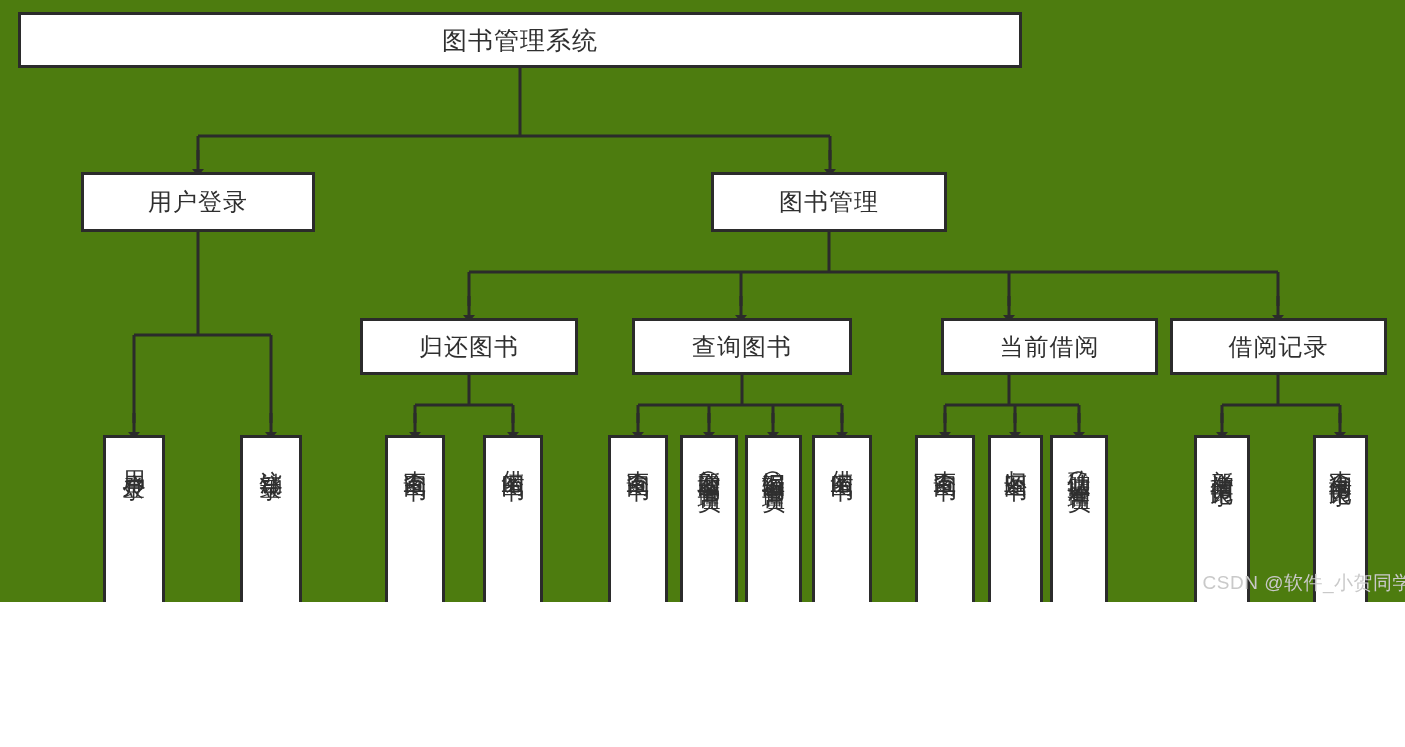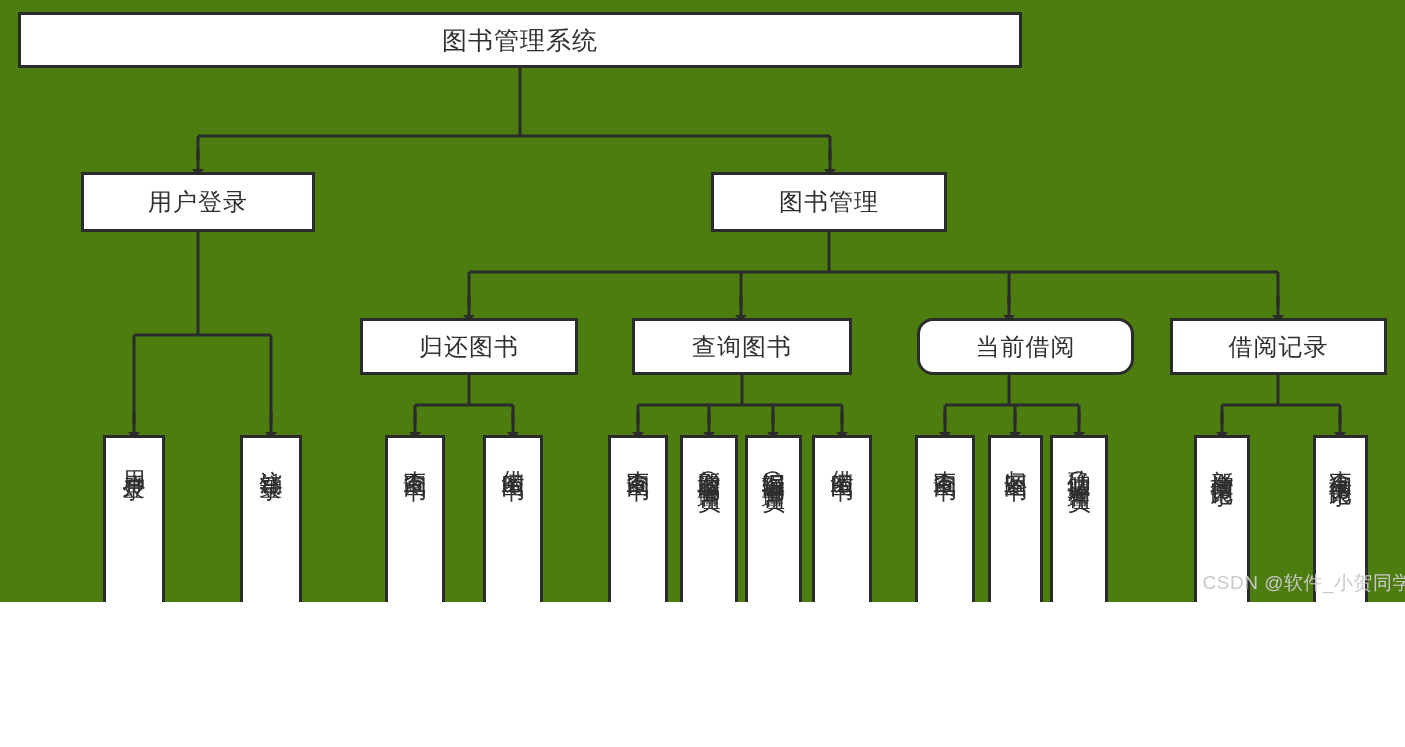--- a/index.html
+++ b/index.html
@@ -123,21 +123,21 @@
       </div>
       <div class="node h" style="left: 711px; top: 172px; width: 236px; height: 60px;">
         <span>图书管理</span>
       </div>
       <div class="node h" style="left: 360px; top: 318px; width: 218px; height: 57px;">
         <span>归还图书</span>
       </div>
       <div class="node h" style="left: 632px; top: 318px; width: 220px; height: 57px;">
         <span>查询图书</span>
       </div>
-      <div class="node h" style="left: 917px; top: 318px; width: 217px; height: 57px; border-radius: 16px;">
+      <div class="node h" style="left: 941px; top: 318px; width: 217px; height: 57px;">
         <span>当前借阅</span>
       </div>
       <div class="node h" style="left: 1170px; top: 318px; width: 217px; height: 57px; text-align: right;">
         <span>借阅记录</span>
       </div>
       <div class="node v" style="left: 103px; top: 435px; width: 62px; height: 300px;">
         <span class="vtext">用户登录</span>
       </div>
       <div class="node v" style="left: 240px; top: 435px; width: 62px; height: 300px;">
         <span class="vtext">注销登录</span>

